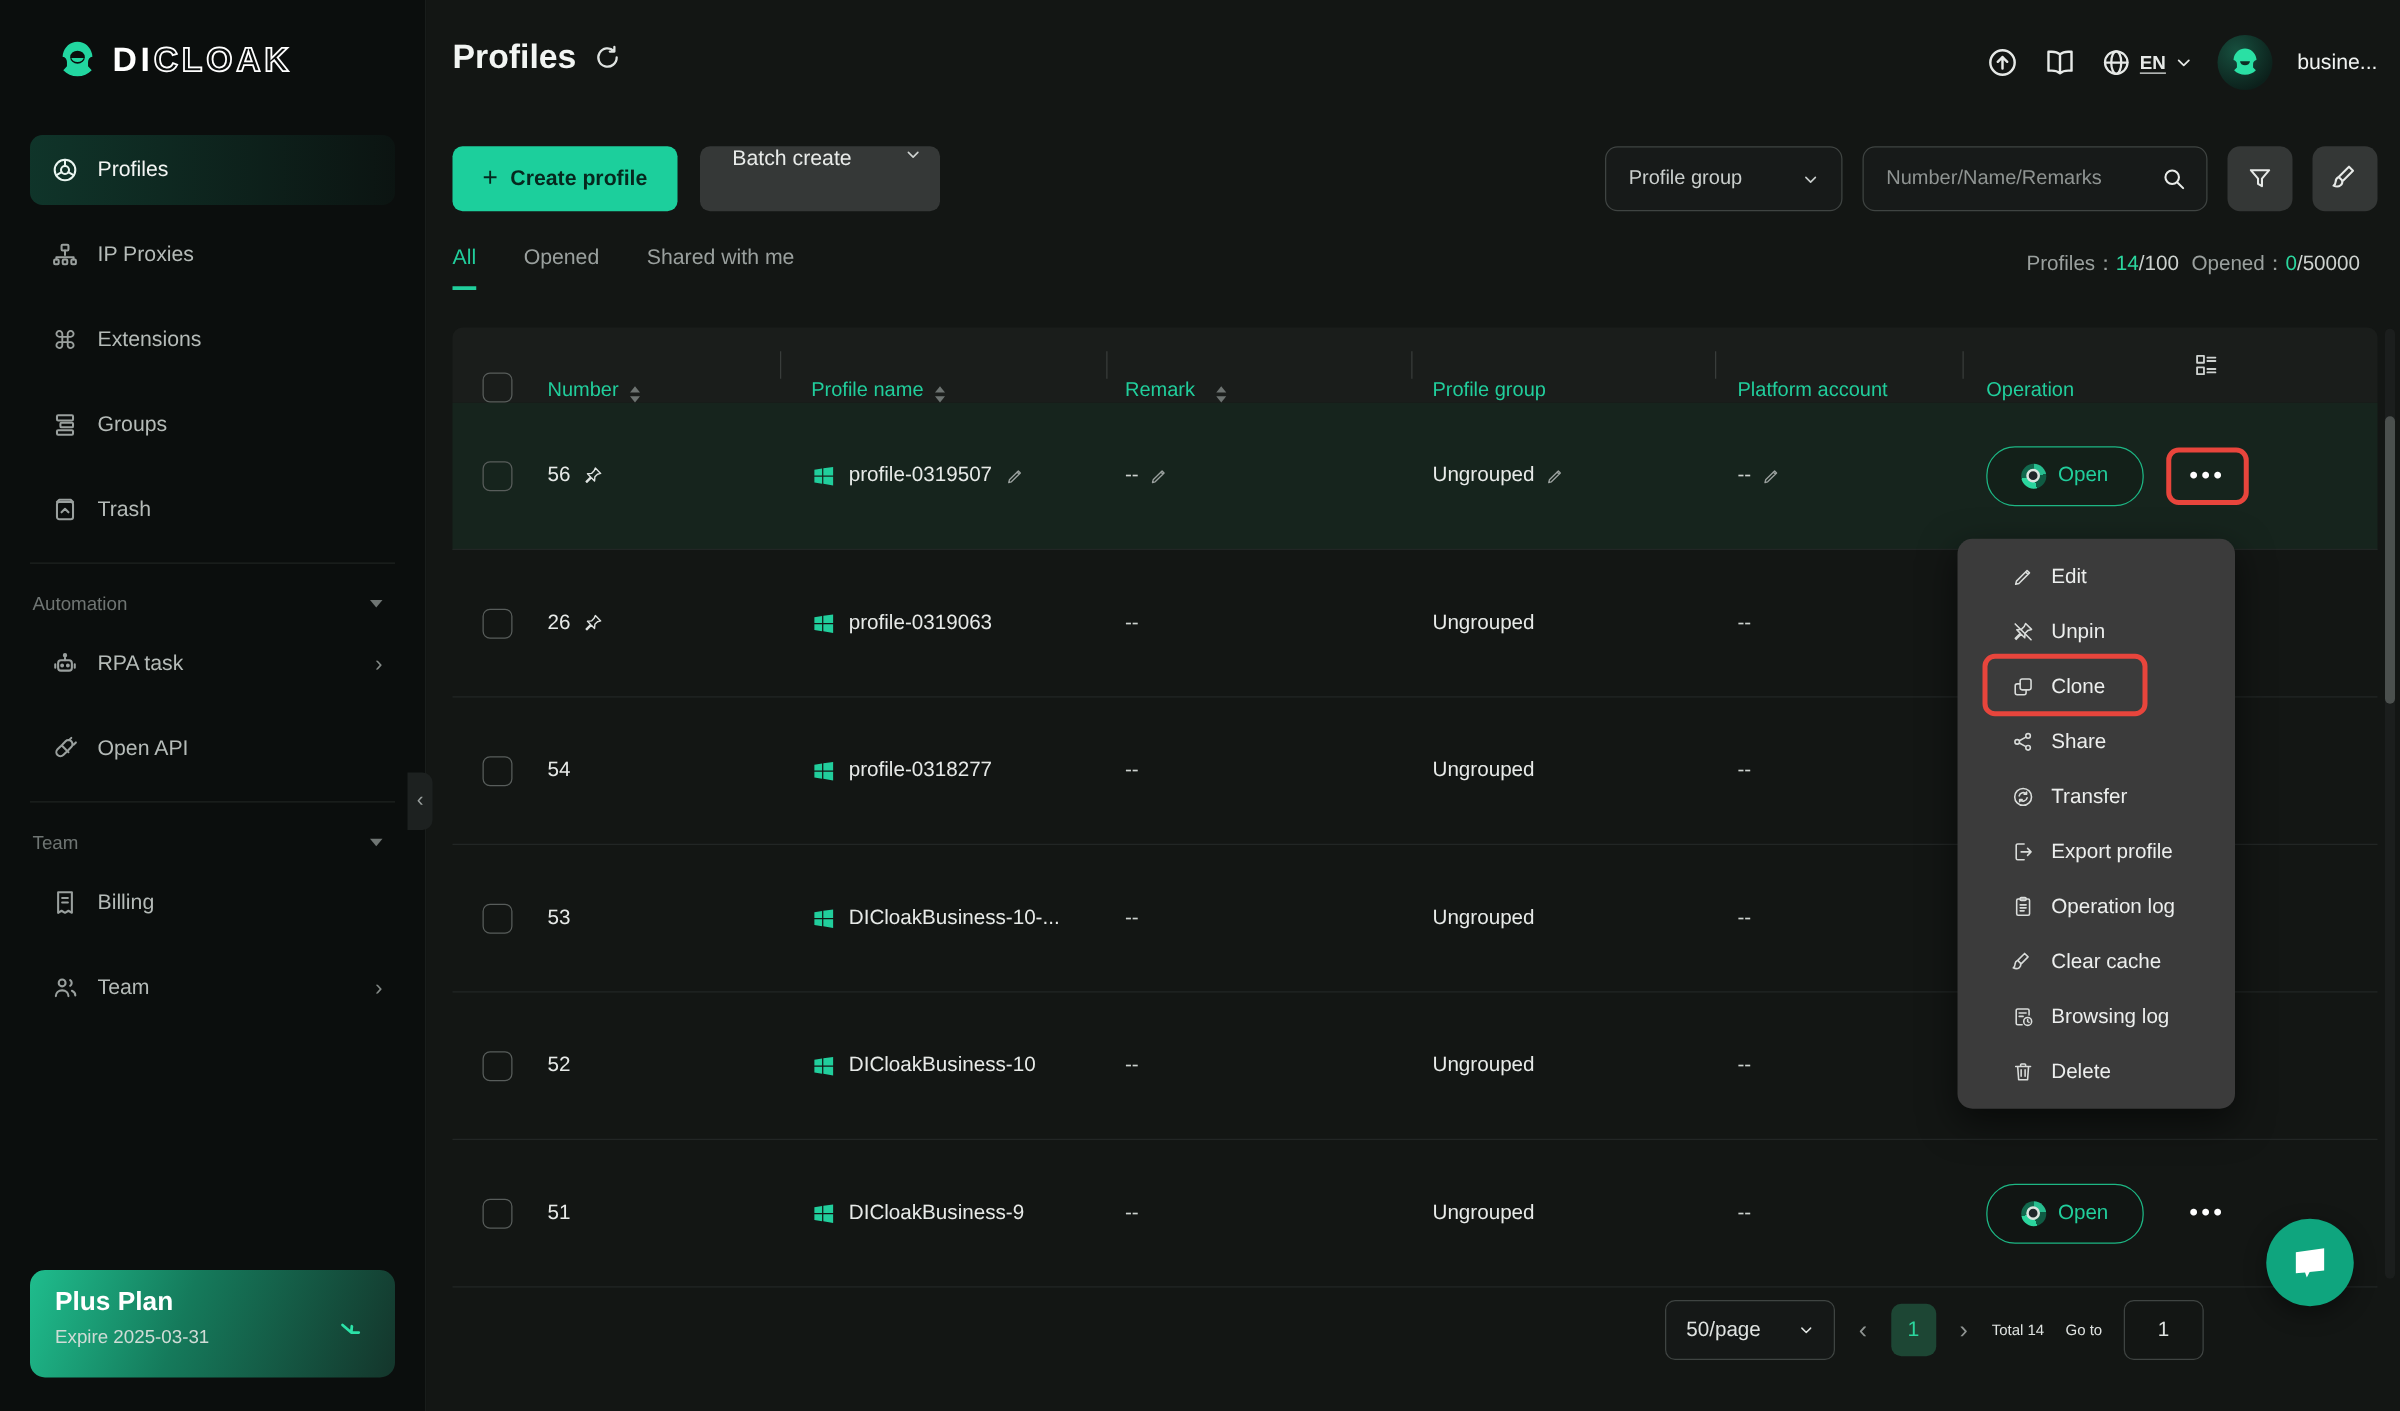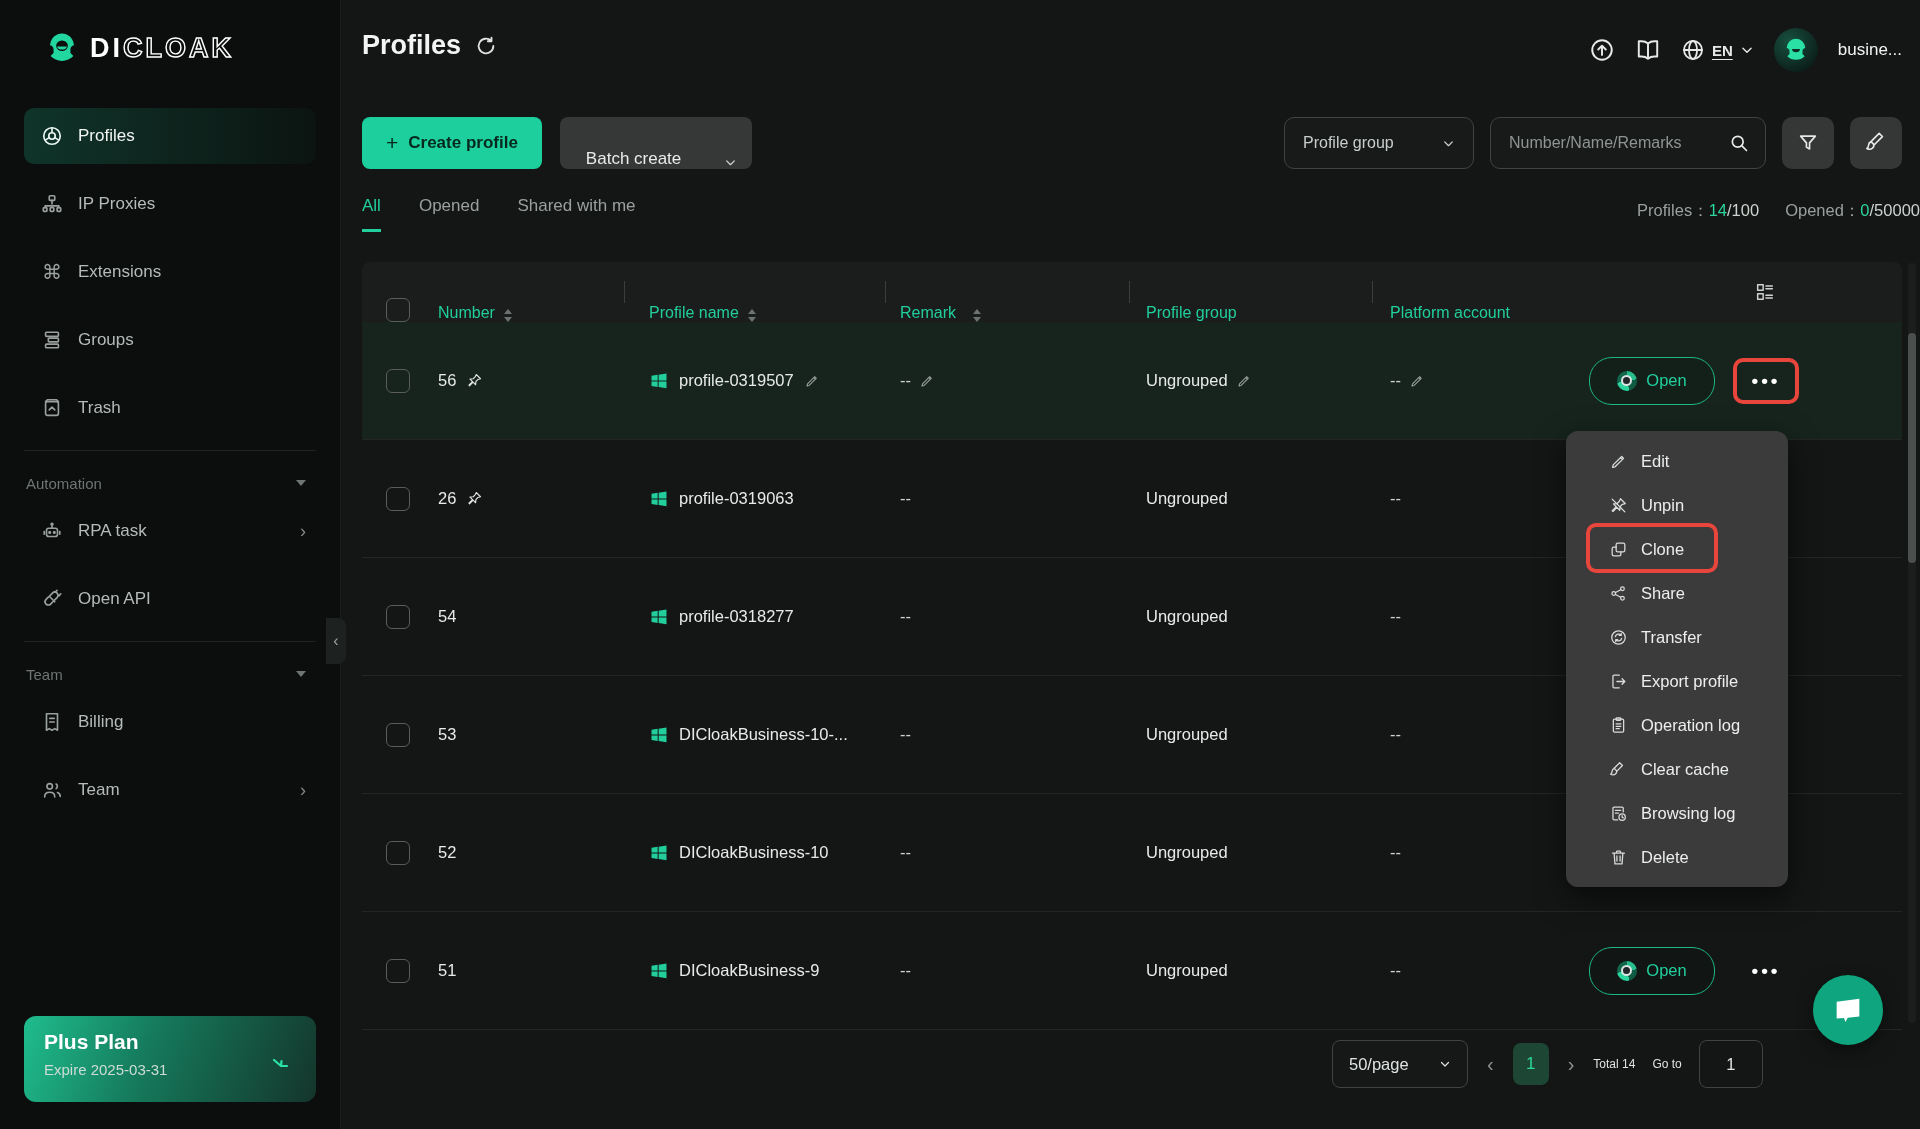--- a/index.html
+++ b/index.html
@@ -42,39 +42,39 @@
   .lang .code{font-size:15px;font-weight:700;text-decoration:underline;text-underline-offset:3px}
   .avatar{width:44px;height:44px;border-radius:50%;background:radial-gradient(circle at 35% 30%,#17503f,#0c201b 75%);
           display:flex;align-items:center;justify-content:center;cursor:pointer}
   .uname{font-size:17px;color:#f0f3f1;max-width:80px;white-space:nowrap}
 
   
   .toolbar-left{position:absolute;left:22px;top:117px;display:flex;gap:18px;align-items:center}
   .btn-create{height:52px;padding:0 24px;border-radius:8px;background:#1ccf9c;color:#06281e;font-size:17px;font-weight:600;
               display:flex;align-items:center;gap:10px;cursor:pointer}
   .btn-create .plus{font-size:21px;font-weight:500}
-  .btn-batch{height:52px;border-radius:8px;background:#353837;color:#e8ebe9;font-size:17px;display:flex;align-items:flex-end;cursor:pointer}
+  .btn-batch{height:52px;border-radius:8px;background:#353837;color:#e8ebe9;font-size:17px;display:flex;align-items:flex-start;cursor:pointer}
   .btn-batch .lbl{display:flex;align-items:center;padding:0 26px}
   .btn-batch .sep{width:1px;background:#4a4e4c;margin:0}
   .btn-batch .dd{width:44px;display:flex;align-items:center;justify-content:center;color:#cfd3d1}
   .toolbar-right{position:absolute;right:18px;top:117px;display:flex;gap:16px;align-items:center}
   .select{width:190px;height:52px;border:1px solid #3f4442;border-radius:10px;background:#171a19;display:flex;align-items:center;
           justify-content:space-between;padding:0 18px;box-sizing:border-box;color:#c9cecc;font-size:16px;cursor:pointer}
   .searchbox{width:276px;height:52px;border:1px solid #3f4442;border-radius:10px;background:#171a19;display:flex;align-items:center;
              padding:0 16px;box-sizing:border-box;gap:10px}
   .searchbox input{flex:1;background:transparent;border:none;outline:none;color:#e9ece9;font-size:16px;font-family:inherit}
   .searchbox input::placeholder{color:#8f9492}
   .sq-btn{width:52px;height:52px;border-radius:10px;background:#343736;display:flex;align-items:center;justify-content:center;
           color:#e6e9e7;cursor:pointer}
 
   
   .tabs{position:absolute;left:22px;top:196px;display:flex;gap:38px}
   .tab{font-size:17px;color:#9aa09e;padding-bottom:13px;cursor:pointer}
   .tab.active{color:#21ce9c;border-bottom:3px solid #21ce9c;font-weight:500}
-  .stats{position:absolute;right:0;top:200px;font-size:16.5px;color:#9aa09e;display:flex;gap:26px}
+  .stats{position:absolute;right:32px;top:200px;font-size:16.5px;color:#9aa09e;display:flex;gap:10px}
   .stats b{font-weight:400;color:#2bd69e}
   .stats i{font-style:normal;color:#cdd2cf}
 
   
   .table{position:absolute;left:22px;top:262px;width:1540px;}
   .trow{display:grid;grid-template-columns:62px 200px 261px 244px 243px 198px 1fr;align-items:center}
   .thead{height:60px;background:#1a1d1b;border-radius:8px 8px 0 0;color:#21ce9c;font-size:16px;position:relative}
   .th{display:flex;align-items:flex-end;position:relative;height:100%}
   .th.l::before{content:'';position:absolute;left:0;top:19px;width:1px;height:22px;background:#393d3b}
   .sort{display:inline-flex;flex-direction:column;gap:3px;margin-left:9px}
@@ -388,20 +388,23 @@
               <i class="up"></i>
               <i class="dn"></i>
             </span>
           </div>
         <div class="th l c-group">
             <span>Profile group</span>
           </div>
         <div class="th l c-plat">
             <span>Platform account</span>
           </div>
+        <div class="th l c-op">
+            <span>Operation</span>
+          </div>
         <span class="cols-icon">
             <svg width="22" height="22" viewBox="0 0 24 24" class="ic" style="stroke-width:1.6">
               <rect x="4" y="4" width="6" height="6"></rect>
               <path d="M13 5.5h7M13 8.5h7"></path>
               <rect x="4" y="14" width="6" height="6"></rect>
               <path d="M13 15.5h7M13 18.5h7"></path>
             </svg>
           </span>
       </div>
 

